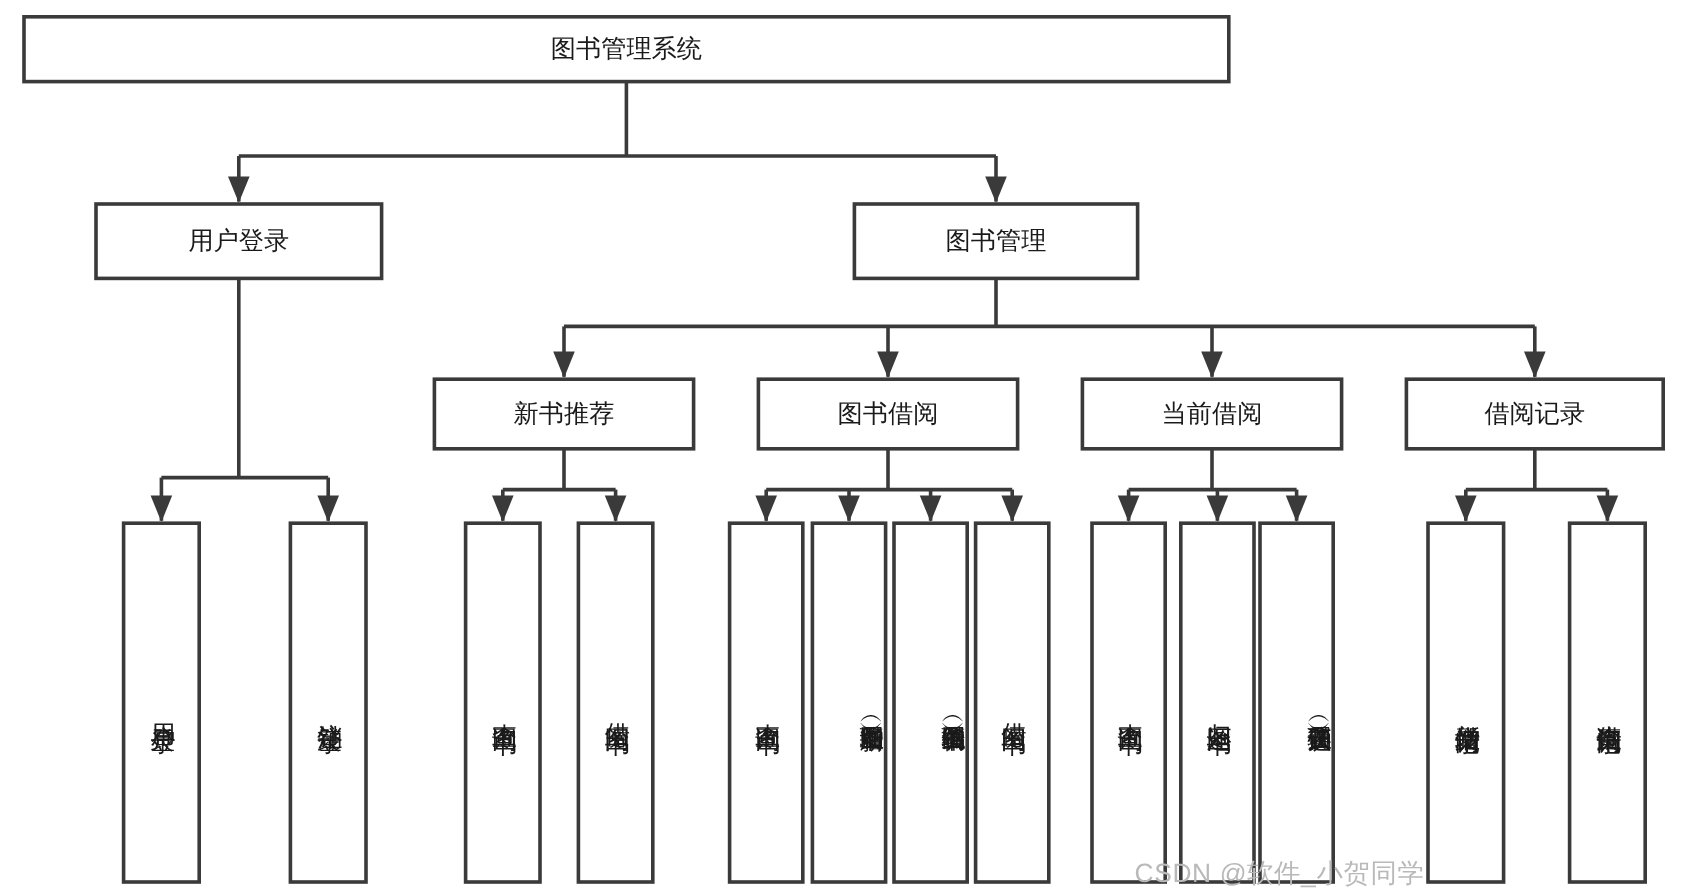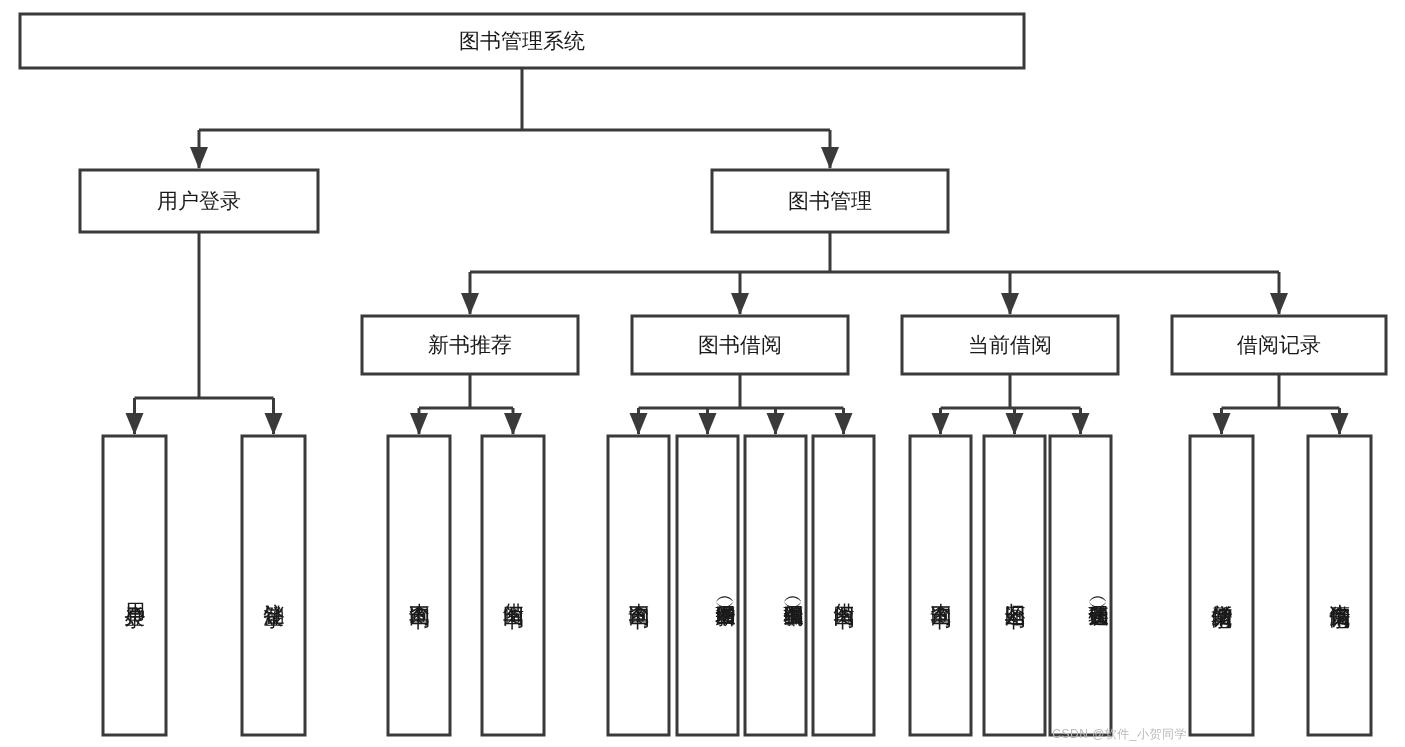--- a/index.html
+++ b/index.html
@@ -60,21 +60,21 @@
     align-items: flex-start;
     justify-content: center;
     white-space: nowrap;
     pointer-events: none;
   }
   .watermark {
     position: absolute;
     right: 8px;
     bottom: 4px;
     font-family: "Liberation Sans", "DejaVu Sans", sans-serif;
-    font-size: 12px;
+    font-size: 22px;
     color: #b9b9b9;
     white-space: nowrap;
     letter-spacing: 0.5px;
   }
 </style>
 </head>
 <body>
 
 <div id="diagram-root">
 

